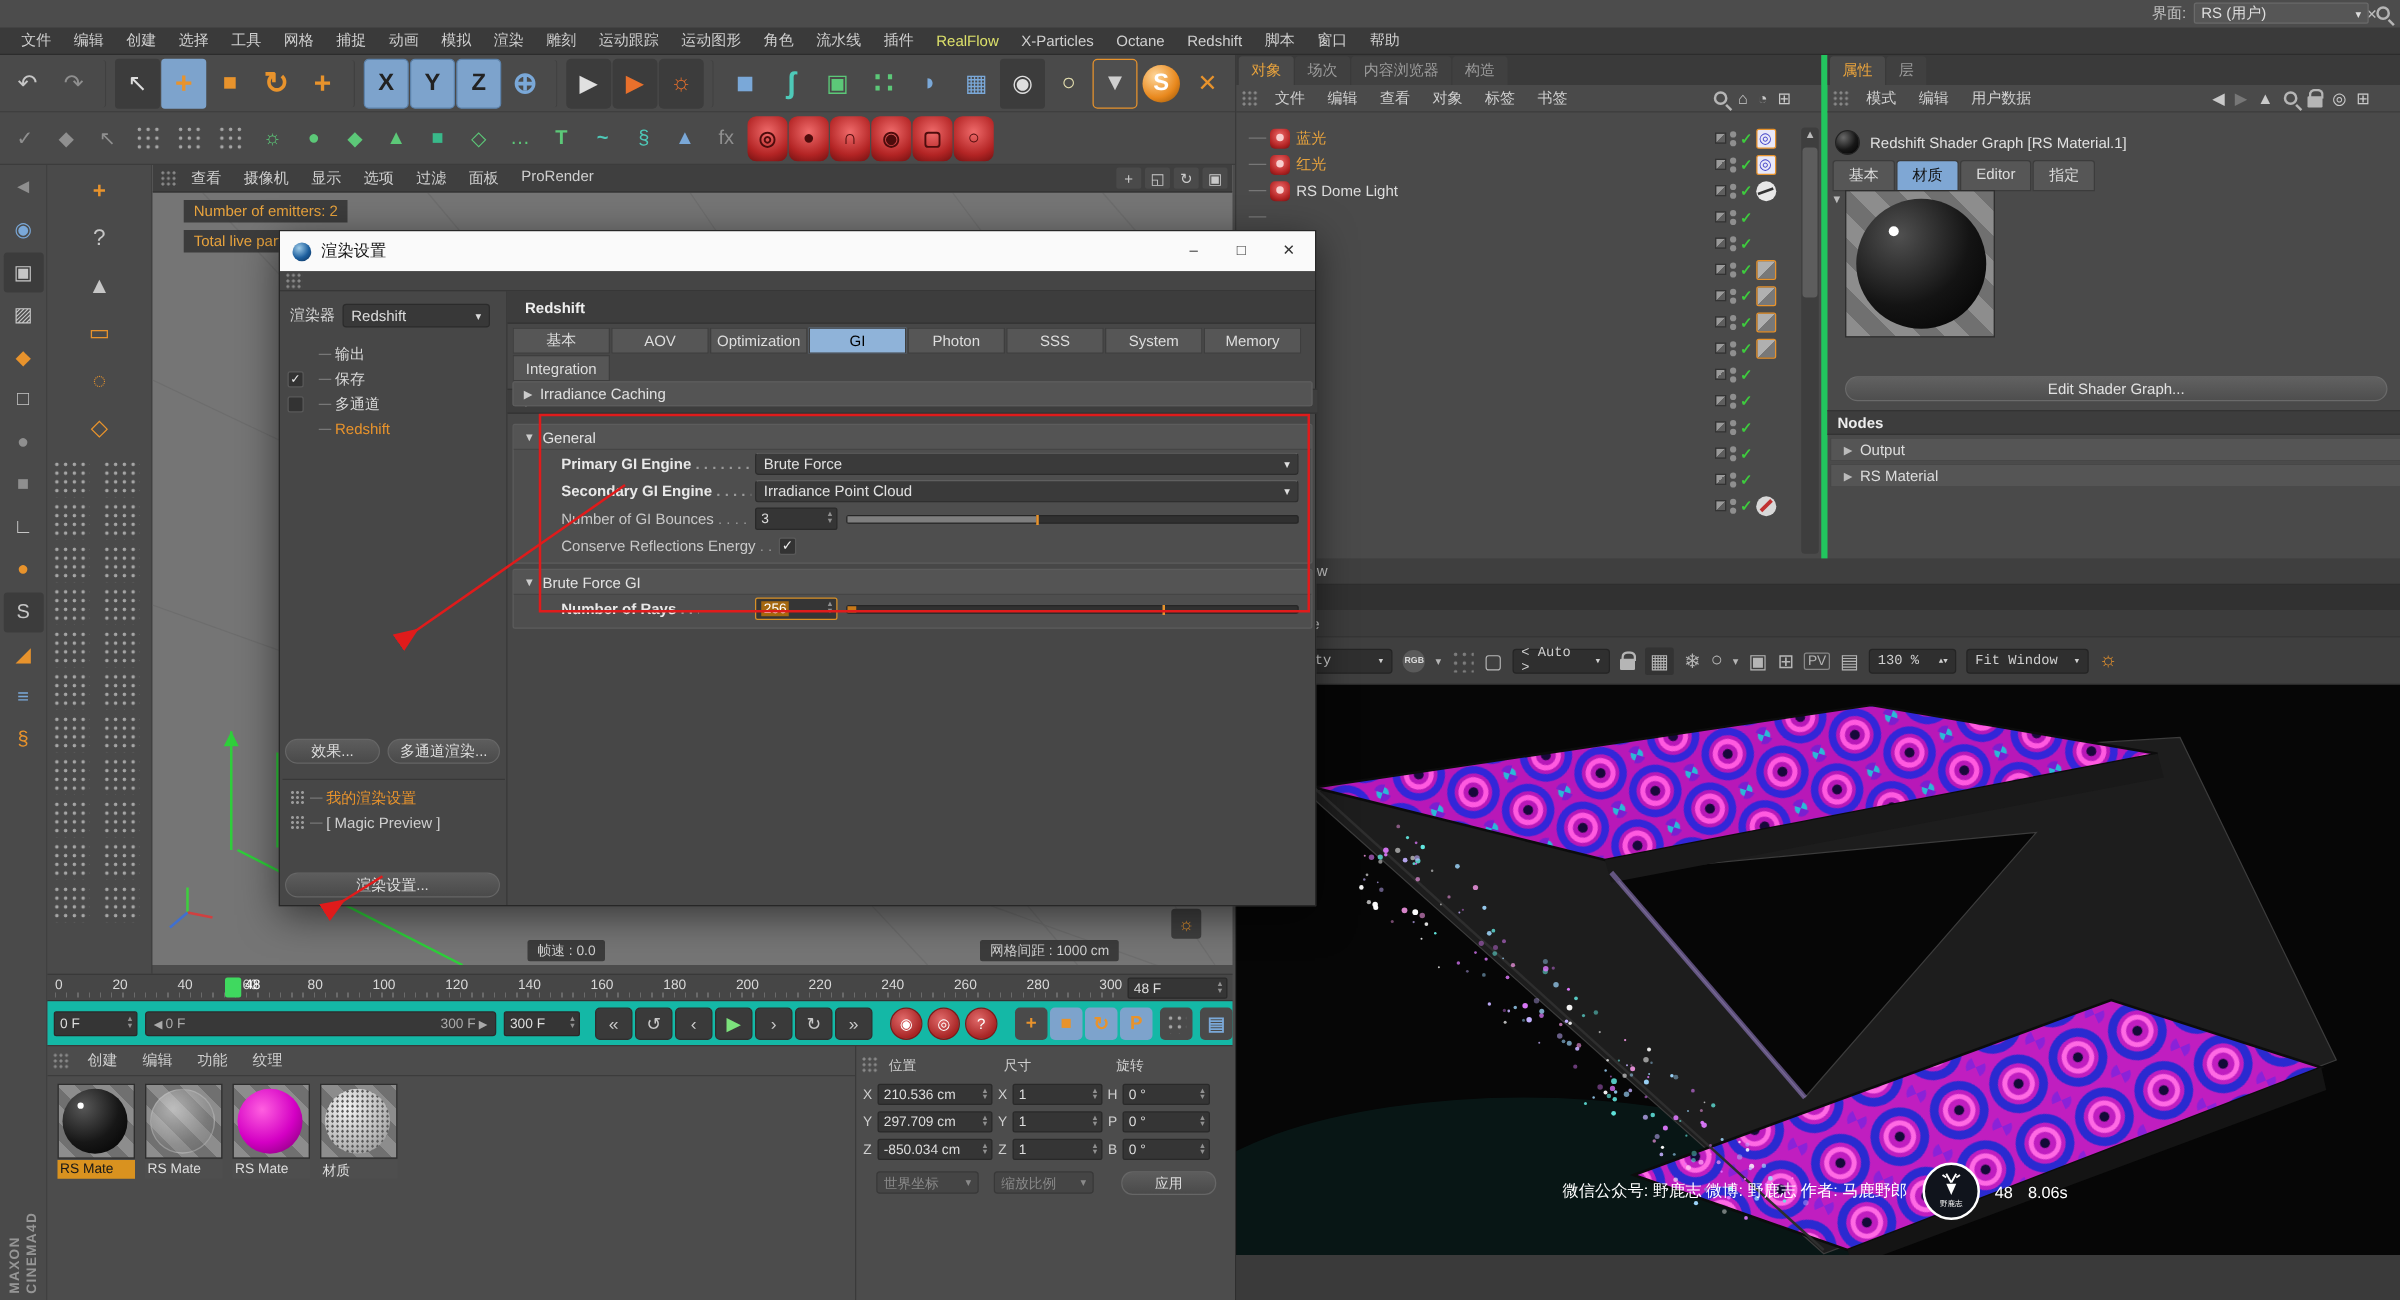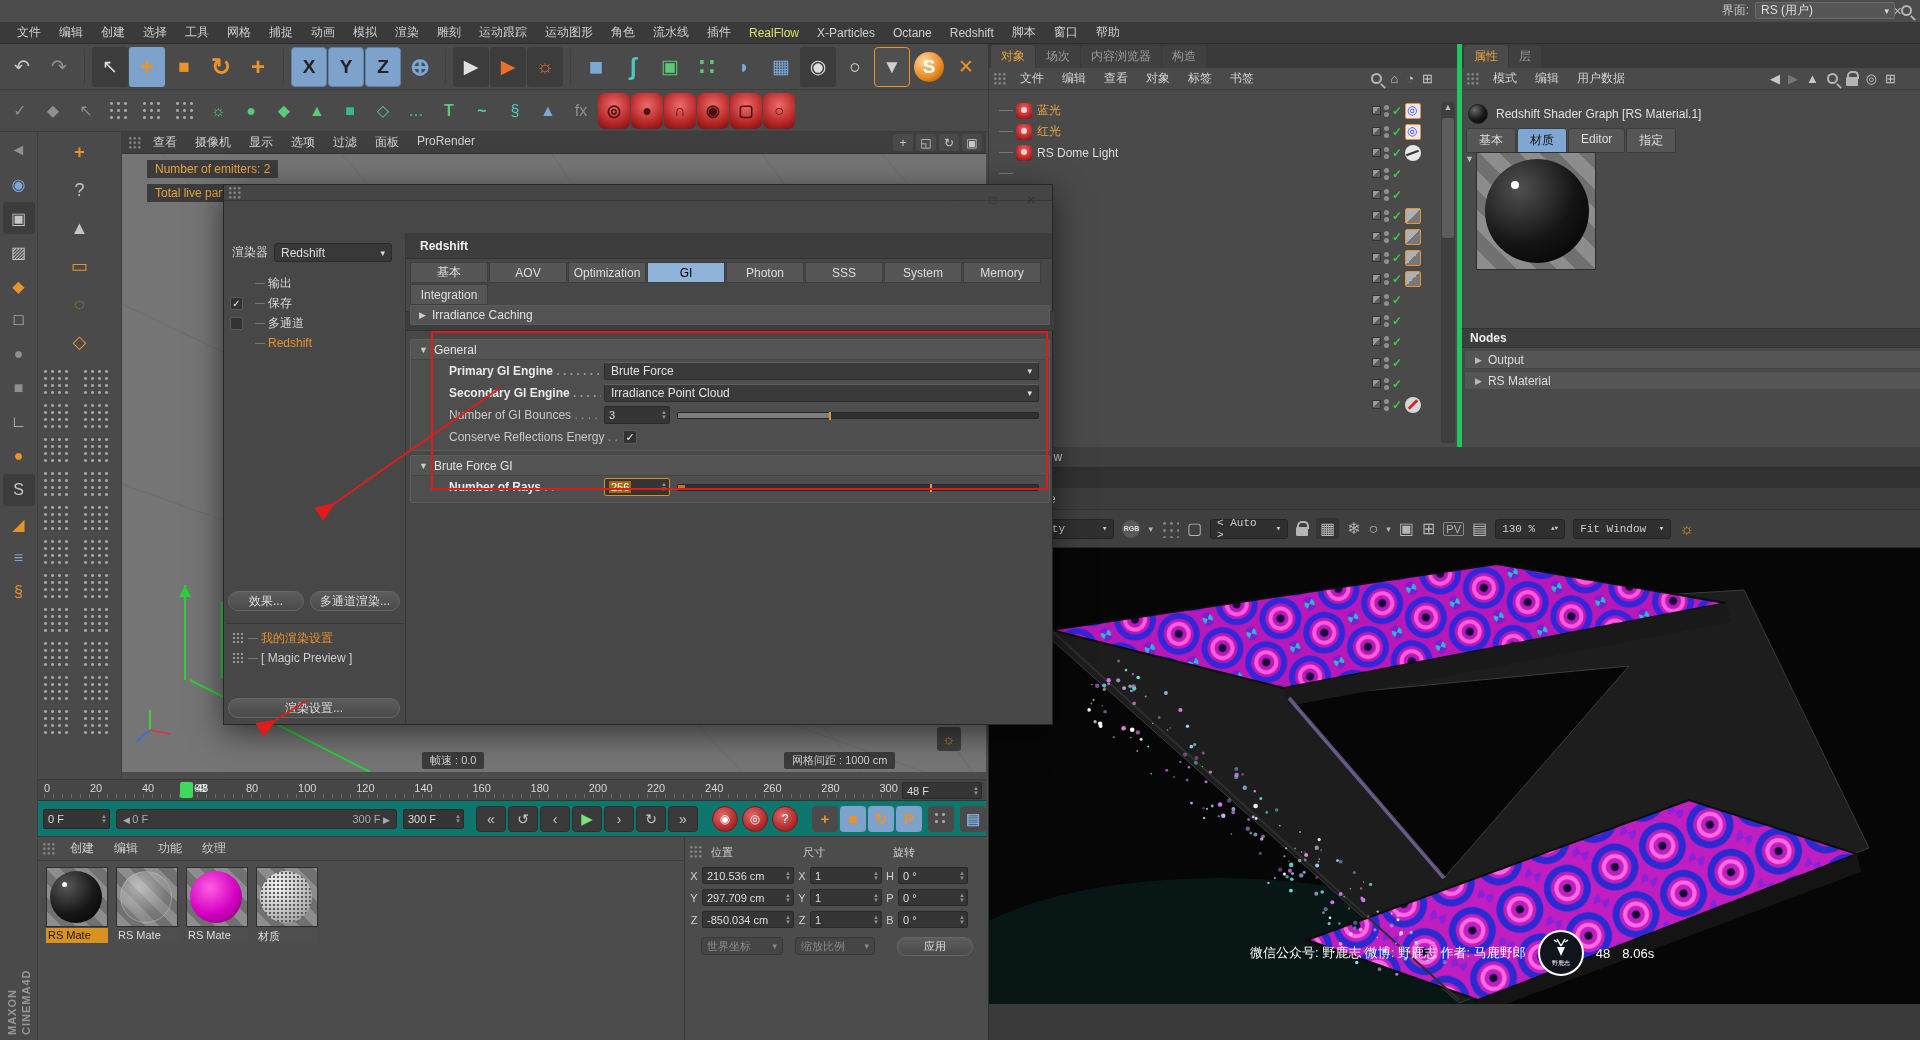--- a/index.html
+++ b/index.html
@@ -74,21 +74,21 @@
 
   
   #ruler{left:38px;top:779px;width:948px;height:22px;background:#464646;border-top:1px solid #393939;border-bottom:1px solid #333}
   #ticks{position:absolute;left:6px;right:88px;top:2px;display:flex;justify-content:space-between;color:#d8d8d8;font-size:11px}
   #tickline{position:absolute;left:6px;right:88px;bottom:2px;height:4px;background-image:repeating-linear-gradient(90deg,#6a6a6a 0 1px,transparent 1px 9px)}
   #curmark{position:absolute;left:142px;top:2px;width:13px;height:16px;background:#3fd95f;border-radius:2px}
   #curlabel{position:absolute;left:158px;top:2px;color:#fff;font-size:11px}
   #framebox{position:absolute;right:4px;top:2px;width:80px;height:17px}
   .field{background:#353535;border:1px solid #292929;border-radius:2px;color:#ddd;display:flex;align-items:center;padding:0 4px;font-size:11px;height:100%;position:relative}
   .field .spin{position:absolute;right:2px;top:0;bottom:0;display:flex;flex-direction:column;justify-content:center;color:#909090;font-size:6px;line-height:5px}
-  #transport{left:38px;top:801px;width:948px;height:35px;background:#0f766e;display:flex;align-items:center;gap:6px;padding-left:5px}
+  #transport{left:38px;top:801px;width:948px;height:35px;background:#14b8a6;display:flex;align-items:center;gap:6px;padding-left:5px}
   #rangeslider{width:286px;height:20px;background:#383838;border:1px solid #2b2b2b;border-radius:3px;display:flex;align-items:center;justify-content:space-between;padding:0 6px;color:#aaa;font-size:11px}
   .tbtn{width:30px;height:26px;background:#3a3a3a;border:1px solid #2e2e2e;border-radius:4px;display:flex;align-items:center;justify-content:center;color:#c9c9c9;font-size:14px;flex:none}
   .tbtn.play{color:#7ce27c;font-size:15px}
   .rbtn{width:26px;height:26px;border-radius:50%;background:radial-gradient(circle at 40% 35%,#e06a6a,#a82525 70%);color:#fff;display:flex;align-items:center;justify-content:center;font-size:12px;flex:none;border:1px solid #7c1a1a}
   .tgl{width:26px;height:26px;border-radius:4px;display:flex;align-items:center;justify-content:center;color:#e8932c;font-size:15px;font-weight:bold;flex:none;background:#4a4a4a}
   .tgl.on{background:#7da3cc}
 
   
   #matman{left:38px;top:836px;width:646px;height:204px;background:#4c4c4c;border-top:1px solid #3a3a3a}
   #matmenu{display:flex;align-items:center;height:24px;padding-left:4px;border-bottom:1px solid #3c3c3c;gap:2px}
@@ -1104,20 +1104,21 @@
 
     <span class="stab">基本</span>
         <span class="stab on">材质</span>
         <span class="stab">Editor</span>
         <span class="stab">指定</span>
       </div>
     <span id="prevarrow">▼</span>
     <div id="preview">
         <div class="ball"></div>
       </div>
+    <div id="editshader">Edit Shader Graph...</div>
     <div class="secbar" style="top:284px">Nodes</div>
     <div>
 
         <div class="noderow" style="top: 306px;">
           <span style="font-size:9px;color:#bbb">▶</span>
           <span>Output</span>
         </div>
 
         <div class="noderow" style="top: 327px;">
           <span style="font-size:9px;color:#bbb">▶</span>
@@ -1378,20 +1379,24 @@
           </svg>
         </span>
         <span>48</span>
         <span>8.06s</span>
       </div>
     </div>
     <div id="rvfooter"></div>
   </div>
 
   <div class="abs" id="dialog">
+    <div id="dtitle">
+      <span class="dico"></span>
+      <span class="txt">渲染设置</span>
+    </div>
     <div id="dwbtns">
       <span class="wb">–</span>
       <span class="wb">□</span>
       <span class="wb">✕</span>
     </div>
     <div id="dgrip">
         <span class="grip"></span>
       </div>
 
     <div id="dleft">

